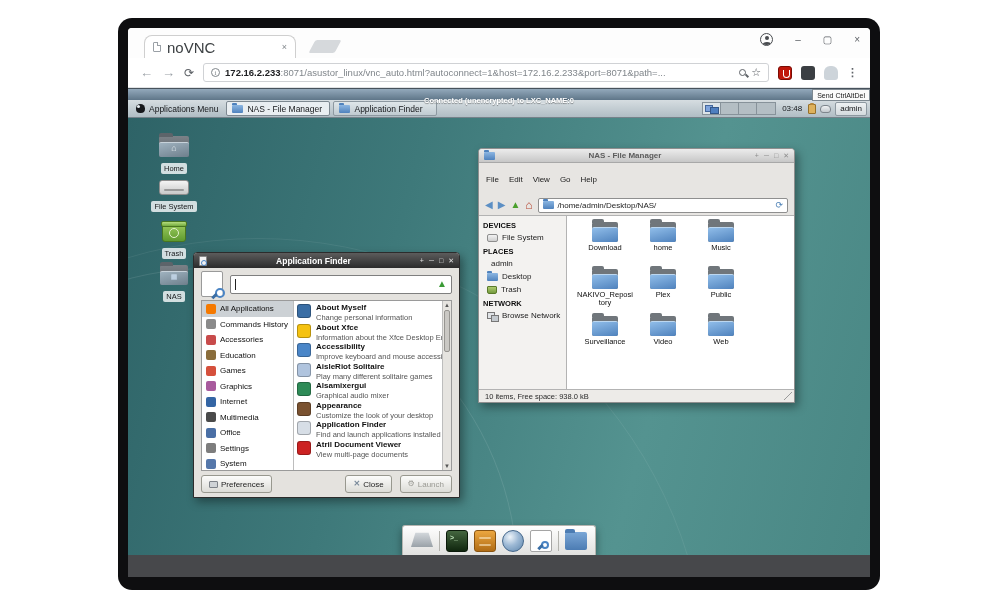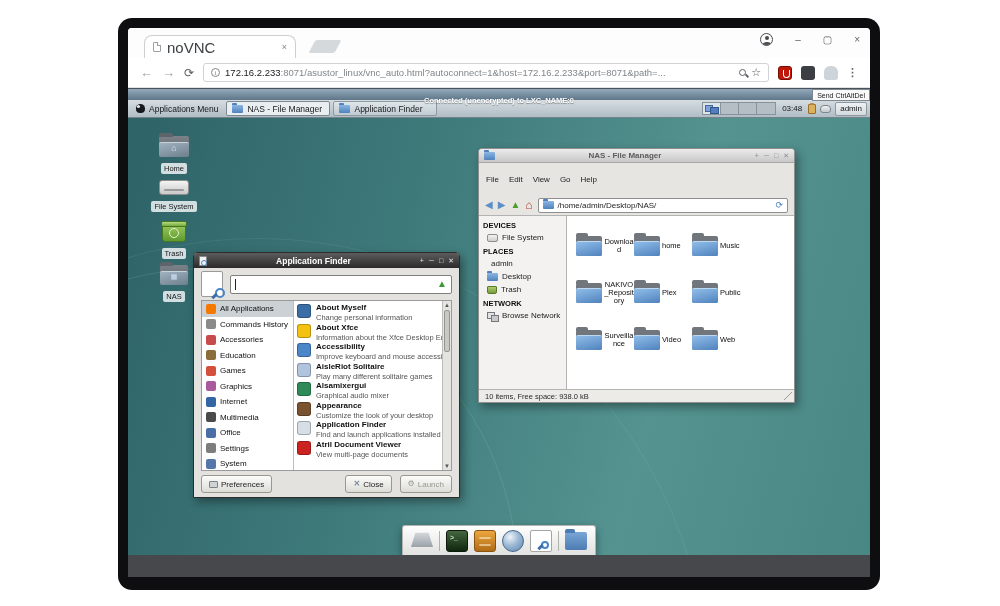--- a/index.html
+++ b/index.html
@@ -22,21 +22,21 @@
   .prof{width:13px;height:13px;border:1.5px solid #494c50;border-radius:50%;position:relative;overflow:hidden}
   .prof::before{content:'';position:absolute;left:50%;top:2px;transform:translateX(-50%);width:4px;height:4px;border-radius:50%;background:#494c50}
   .prof::after{content:'';position:absolute;left:50%;bottom:-4px;transform:translateX(-50%);width:9px;height:7px;border-radius:50%;background:#494c50}
 
   
   .toolbar{height:30px;border-bottom:1px solid #e0e2e4;display:flex;align-items:center;gap:9px;padding:0 12px;flex:none;background:#fff}
   .nav-ic{font-size:13px;color:#9aa0a6;line-height:1}
   .nav-ic.dark{color:#5f6368;font-size:12px}
   .urlbar{flex:1;height:19px;border:1px solid #d0d2d5;border-radius:3px;display:flex;align-items:center;gap:5px;padding:0 7px;font-size:9.5px;color:#80868b;overflow:hidden;white-space:nowrap;background:#fff}
   .info-ic{width:9px;height:9px;border:1px solid #80868b;border-radius:50%;color:#80868b;font-size:7px;line-height:8px;text-align:center;flex:none;font-family:"Liberation Serif",serif}
-  .url-host{color:#202124;font-weight:normal}
+  .url-host{color:#202124;font-weight:bold}
   .url-rest{overflow:hidden;text-overflow:ellipsis}
   .mag-s{width:7px;height:7px;border:1.5px solid #5f6368;border-radius:50%;position:relative;flex:none;margin-left:auto}
   .mag-s::after{content:'';position:absolute;width:1.5px;height:4px;background:#5f6368;right:-2px;bottom:-3px;transform:rotate(-45deg)}
   .star{font-size:11px;color:#5f6368}
   .ext{width:14px;height:14px;border-radius:3px;flex:none;position:relative}
   .ext-adobe{background:#c0170b;border:1px solid #7a0d05}
   .ext-adobe::after{content:'';position:absolute;left:4px;top:3px;width:5px;height:7px;border:1.5px solid #fff;border-top:none;border-radius:0 0 4px 4px}
   .ext-dark{background:#3b3f43}
   .ext-ghost{background:#cdd4da;border-radius:6px 6px 3px 3px}
   .dots{color:#5f6368;font-size:11px;letter-spacing:0;font-weight:bold}
@@ -144,21 +144,21 @@
   .si{flex:none;display:inline-block}
   .si-drive{width:11px;height:8px;background:linear-gradient(#f2f2f2,#cFCFCF);background:linear-gradient(#f2f2f2,#cfcfcf);border:1px solid #8e8e8e;border-radius:2px}
   .si-home{color:#b5432f;font-size:10px;line-height:1}
   .si-folder{width:11px;height:8px;background:linear-gradient(#8cb6e2,#4f82bd);border-radius:1px;position:relative}
   .si-folder::before{content:'';position:absolute;top:-2px;left:0;width:5px;height:2px;background:#4f82bd;border-radius:1px 1px 0 0}
   .si-trash{width:10px;height:8px;background:linear-gradient(#aFCB6e,#749b3f);background:linear-gradient(#afcb6e,#749b3f);border:1px solid #5a7a2a;border-radius:1px 1px 2px 2px}
   .si-net{width:11px;height:8px;position:relative}
   .si-net::before,.si-net::after{content:'';position:absolute;width:6px;height:5px;background:#dfe3e6;border:1px solid #777}
   .si-net::after{left:4px;top:3px;background:#c4cacf}
   .fm-main{flex:1;background:#fff;display:grid;grid-template-columns:repeat(3,58px);grid-auto-rows:47px;padding:6px 0 0 9px;align-content:start;overflow:hidden}
-  .fcell{display:flex;flex-direction:row;align-items:center;gap:2px}
+  .fcell{display:flex;flex-direction:column;align-items:center;gap:2px}
   .gfold{position:relative;width:26px;height:20px;flex:none}
   .gfold .back{position:absolute;inset:0;background:#70767b;border-radius:2px}
   .gfold .tabb{position:absolute;top:-3px;left:0;width:12px;height:4px;background:#70767b;border-radius:2px 2px 0 0}
   .gfold .front{position:absolute;left:0;right:0;bottom:0;height:15px;background:linear-gradient(165deg,#90bde9,#4f82bd);border-radius:2px;border-top:1px solid #bcd7f0}
   .flabel{font-size:7.5px;color:#0e0e0e;text-align:center;line-height:8px;max-width:56px;word-break:break-all}
   .fm-status{height:13px;border-top:1px solid #b3b3b3;background:#edebe8;font-size:7.5px;color:#2a2a2a;display:flex;align-items:center;padding:0 6px;position:relative}
   .grip{position:absolute;right:2px;bottom:2px;width:8px;height:8px;background:linear-gradient(135deg,transparent 50%,#9a9a9a 50%,#9a9a9a 55%,transparent 55%,transparent 70%,#9a9a9a 70%,#9a9a9a 75%,transparent 75%)}
 
   
   .dock{position:absolute;left:50%;transform:translateX(-50%);bottom:0;height:30px;background:linear-gradient(#fefefe,#e1e1df);border:1px solid #b5b5b0;border-bottom:none;border-radius:3px 3px 0 0;display:flex;align-items:center;gap:6px;padding:0 8px;box-shadow:0 4px 8px rgba(0,0,0,.4)}

